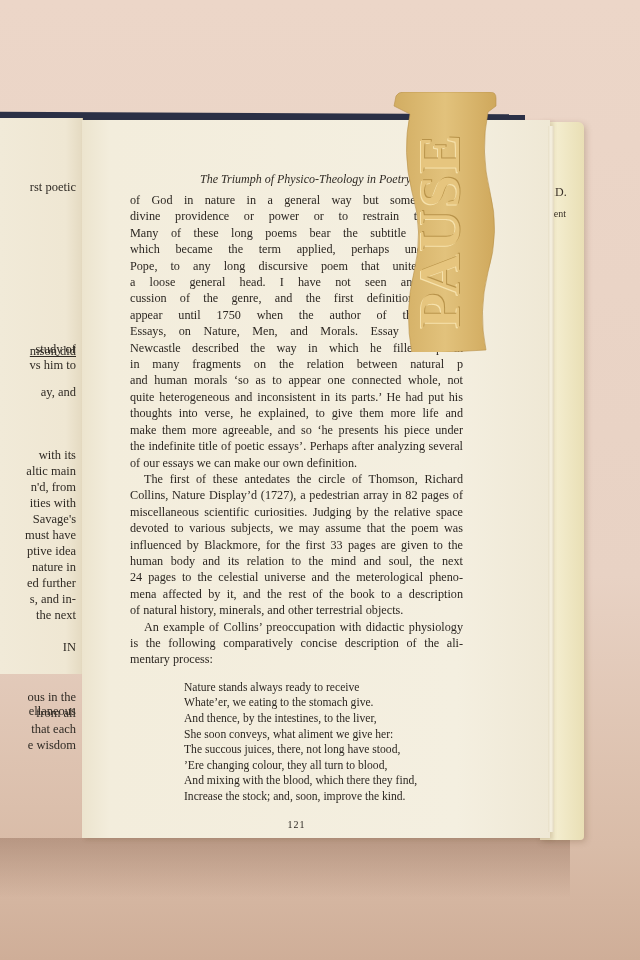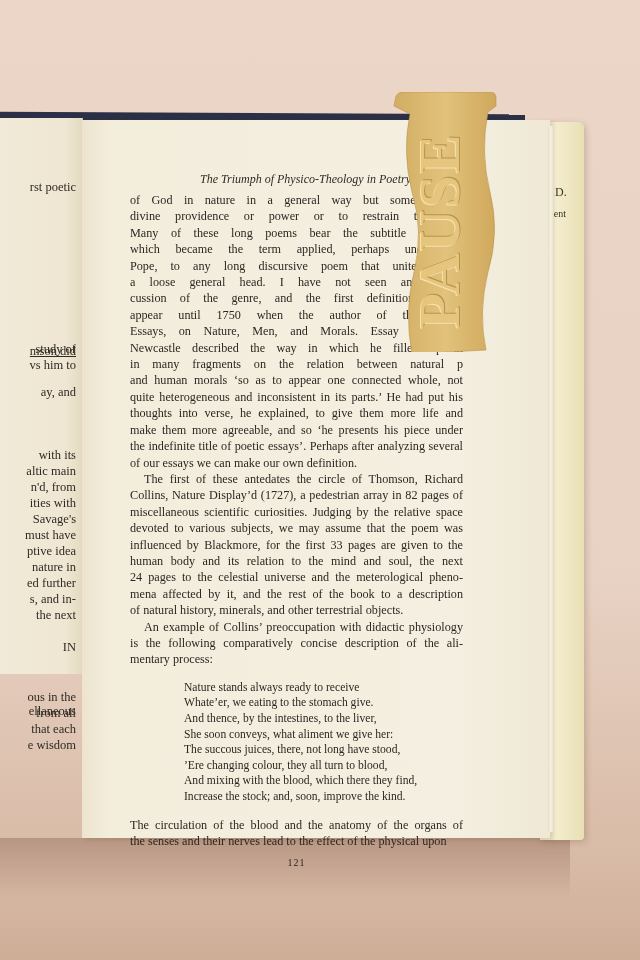--- a/index.html
+++ b/index.html
@@ -151,24 +151,20 @@
     <div class="verse" id="verse">
         <div>Nature stands always ready to receive</div>
         <div>Whate’er, we eating to the stomach give.</div>
         <div>And thence, by the intestines, to the liver,</div>
         <div>She soon conveys, what aliment we give her:</div>
         <div>The succous juices, there, not long have stood,</div>
         <div>’Ere changing colour, they all turn to blood,</div>
         <div>And mixing with the blood, which there they find,</div>
         <div>Increase the stock; and, soon, improve the kind.</div>
       </div>
-    <div id="p4">
-        <span class="ln">The circulation of the blood and the anatomy of the organs of</span>
-        <span class="ln last">the senses and their nerves lead to the effect of the physical upon</span>
-      </div>
     <div class="folio">121</div>
   </div>
 
   <svg class="bookmark" viewBox="0 0 110 260">
     <defs>
       <linearGradient id="gold" x1="0" y1="0" x2="1" y2="0">
         <stop offset="0" stop-color="#d2ad62"></stop>
         <stop offset="0.5" stop-color="#e2c27c"></stop>
         <stop offset="1" stop-color="#cfa85c"></stop>
       </linearGradient>

